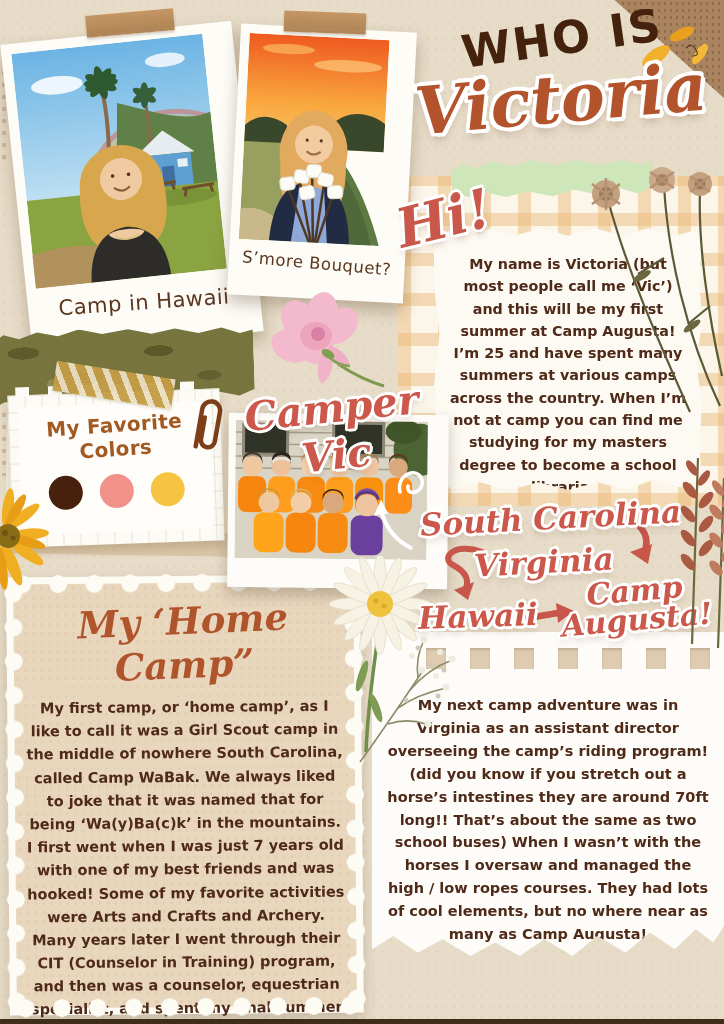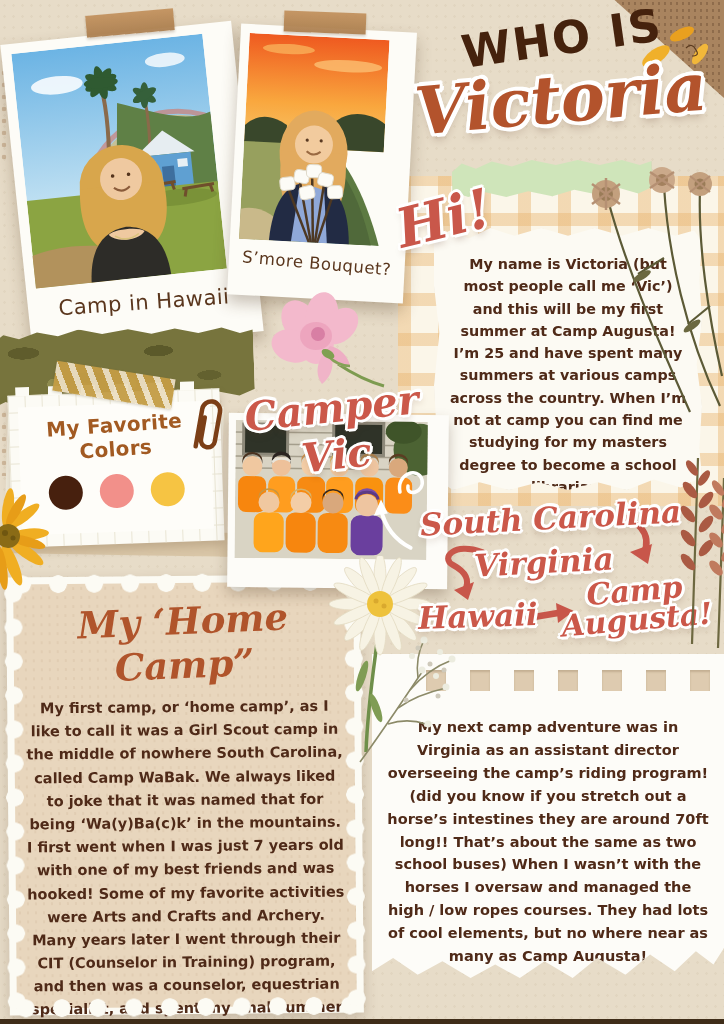--- a/index.html
+++ b/index.html
@@ -123,21 +123,21 @@
   .sc-bottom{bottom:-9px;left:0;right:0;height:18px;
         background:radial-gradient(circle at 9px 9px,#fcfbf4 8.5px,transparent 9px) repeat-x;background-size:36px 18px;}
   .sc-left{left:-9px;top:0;bottom:0;width:18px;
         background:radial-gradient(circle at 9px 9px,#fcfbf4 8.5px,transparent 9px) repeat-y;background-size:18px 34px;}
   .sc-right{right:-9px;top:0;bottom:0;width:18px;
         background:radial-gradient(circle at 9px 9px,#fcfbf4 8.5px,transparent 9px) repeat-y;background-size:18px 34px;}
   .homecamp-heading{margin-top:16px;font-size:37px;color:#b0542b;text-align:center;transform:rotate(-2deg);}
   .homecamp-body{margin:9px auto 0;width:318px;font-size:14.5px;line-height:1.6;}
 
   
-  .film-paper{left:372px;top:654px;width:352px;height:334px;background:#fdfcf8;z-index:12;
+  .film-paper{left:372px;top:632px;width:352px;height:334px;background:#fdfcf8;z-index:12;
         box-shadow:0 5px 12px rgba(80,55,30,.2);
         clip-path:polygon(0 0,100% 0,100% 88%,97% 93%,92% 89%,86% 95%,79% 90%,72% 96%,64% 91%,57% 97%,49% 92%,42% 97%,35% 93%,28% 97%,20% 92%,13% 96%,6% 91%,0 95%);}
   .film-holes{position:absolute;top:16px;left:54px;right:14px;display:flex;gap:24px;}
   .hole{width:21px;height:21px;background:#decbb0;box-shadow:inset 0 2px 2px rgba(120,95,60,.25);}
   .film-body{margin:62px auto 0;width:322px;font-size:14.5px;line-height:1.58;}
   .white-daisy{left:318px;top:556px;width:126px;height:210px;z-index:16;}
   .babys-breath{left:352px;top:632px;width:126px;height:134px;z-index:17;}
 
   .bottom-edge{left:0;bottom:0;width:100%;height:5px;background:#3f2d19;z-index:30;}
 </style>

